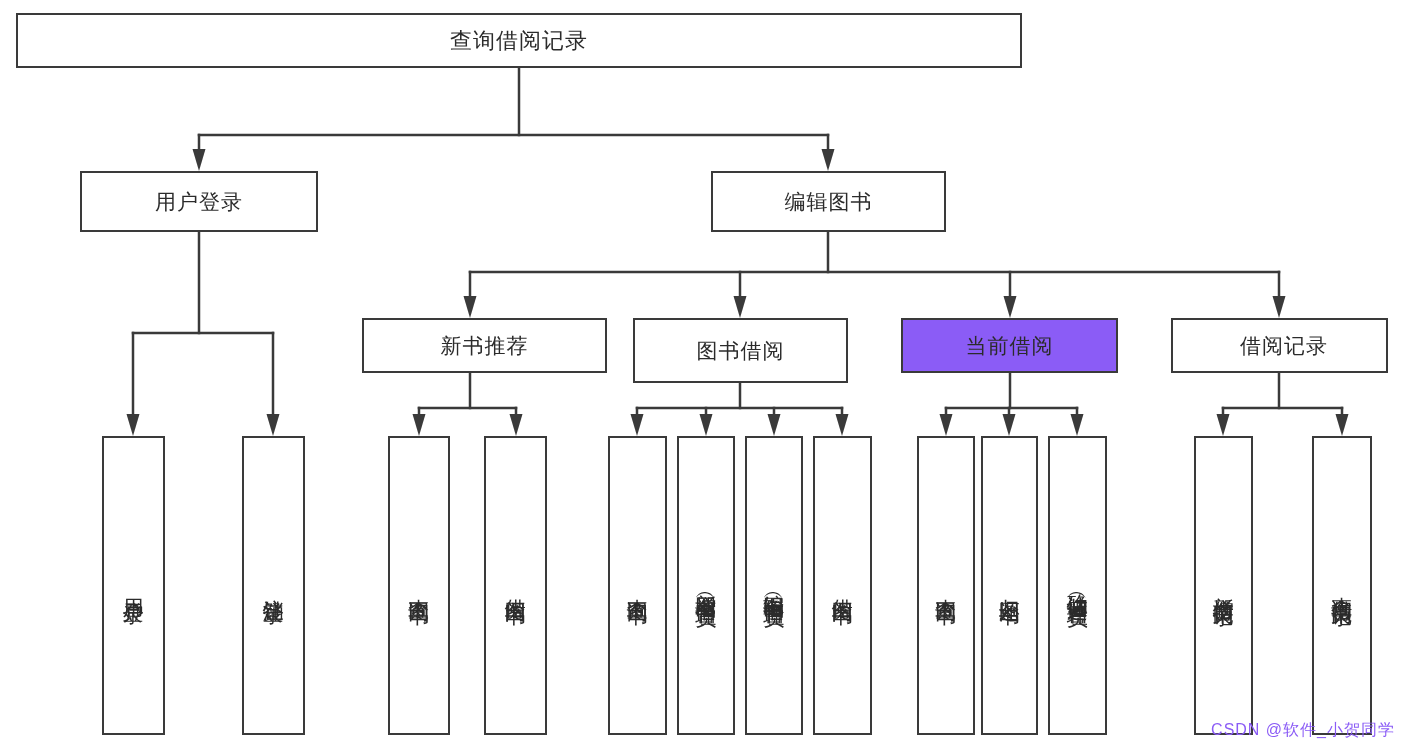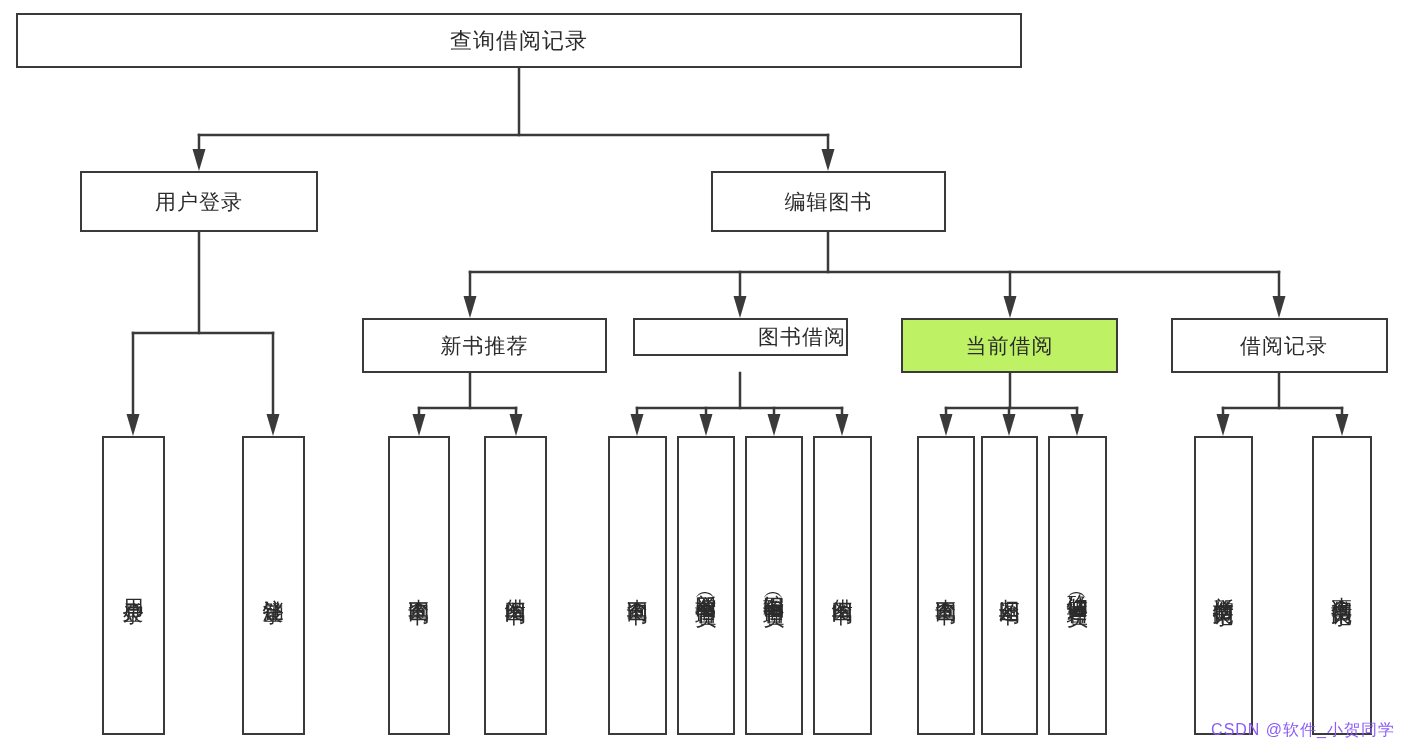--- a/index.html
+++ b/index.html
@@ -97,24 +97,24 @@
       </div>
       <div class="node horiz" style="left: 80px; top: 171px; width: 238px; height: 61px; border-color: rgb(58, 58, 58); background: rgb(255, 255, 255); color: rgb(43, 43, 43);">
         <span class="htext">用户登录</span>
       </div>
       <div class="node horiz" style="left: 711px; top: 171px; width: 235px; height: 61px; border-color: rgb(58, 58, 58); background: rgb(255, 255, 255); color: rgb(43, 43, 43);">
         <span class="htext">编辑图书</span>
       </div>
       <div class="node horiz" style="left: 362px; top: 318px; width: 245px; height: 55px; border-color: rgb(58, 58, 58); background: rgb(255, 255, 255); color: rgb(43, 43, 43);">
         <span class="htext">新书推荐</span>
       </div>
-      <div class="node horiz" style="left: 633px; top: 318px; width: 215px; height: 38px; border-color: rgb(58, 58, 58); background: rgb(255, 255, 255); color: rgb(43, 43, 43); justify-content: flex-end;">
+      <div class="node horiz" style="left: 633px; top: 318px; width: 215px; height: 65px; border-color: rgb(58, 58, 58); background: rgb(255, 255, 255); color: rgb(43, 43, 43);">
         <span class="htext">图书借阅</span>
       </div>
-      <div class="node horiz" style="left: 901px; top: 318px; width: 217px; height: 55px; border-color: rgb(58, 58, 58); background: #bef264; color: rgb(43, 43, 43);">
+      <div class="node horiz" style="left: 901px; top: 318px; width: 217px; height: 55px; border-color: rgb(58, 58, 58); background: #8b5cf6; color: rgb(43, 43, 43);">
         <span class="htext">当前借阅</span>
       </div>
       <div class="node horiz" style="left: 1171px; top: 318px; width: 217px; height: 55px; border-color: rgb(58, 58, 58); background: rgb(255, 255, 255); color: rgb(43, 43, 43); padding-left: 9px;">
         <span class="htext">借阅记录</span>
       </div>
       <div class="node vert" style="left: 102px; top: 436px; width: 63px; height: 299px; border-color: rgb(58, 58, 58); background: rgb(255, 255, 255); color: rgb(43, 43, 43);">
         <span class="vtext">用户登录</span>
       </div>
       <div class="node vert" style="left: 242px; top: 436px; width: 63px; height: 299px; border-color: rgb(58, 58, 58); background: rgb(255, 255, 255); color: rgb(43, 43, 43);">
         <span class="vtext">注销登录</span>

